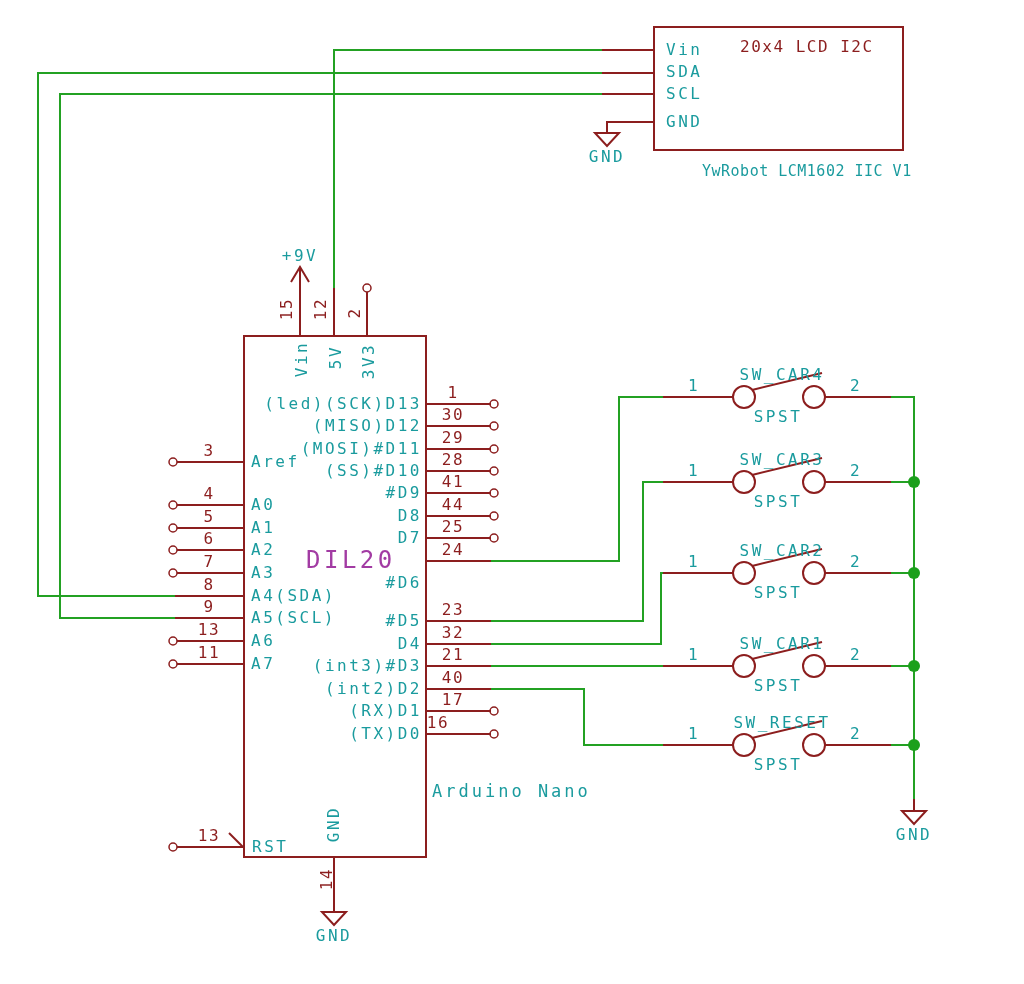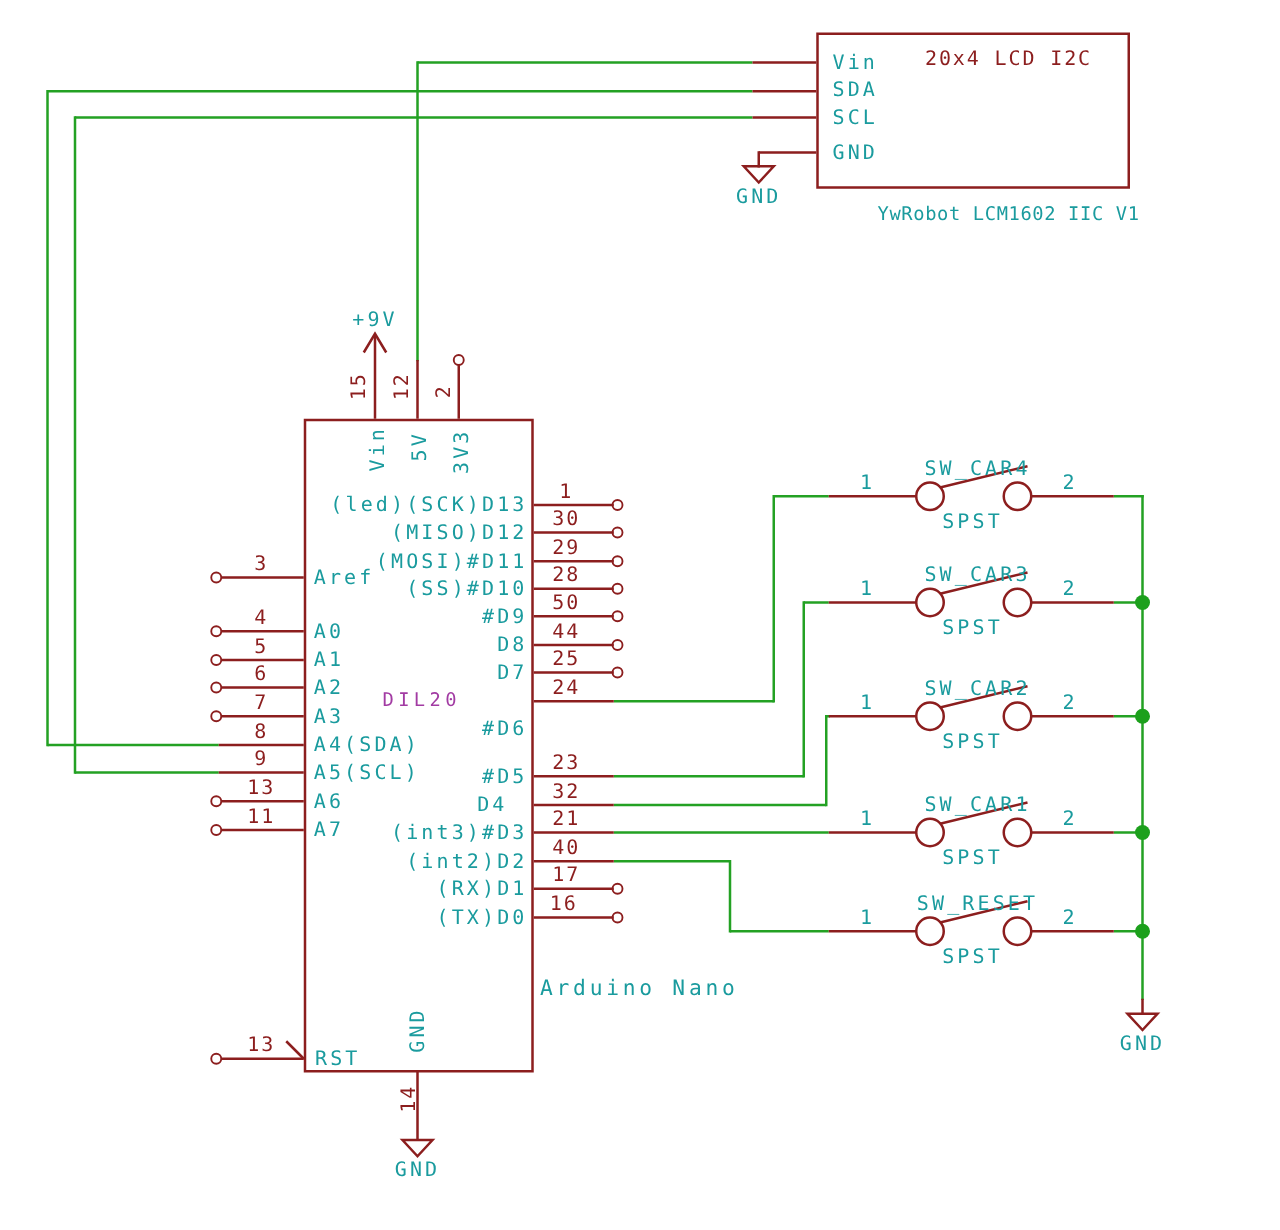--- a/index.html
+++ b/index.html
@@ -19,21 +19,21 @@
   .ph{height:2px;background:var(--red);}
   .pv{width:2px;background:var(--red);}
   
   .box{position:absolute;border:2px solid var(--red);box-sizing:border-box;background:transparent;}
   
   .t,.n,.big,.cap,.pkg{position:absolute;white-space:nowrap;line-height:16px;}
   .t{font-size:16px;letter-spacing:2.5px;color:var(--teal);}
   .n{font-size:16px;letter-spacing:1.5px;color:var(--red);}
   .big{font-size:17px;letter-spacing:3px;color:var(--teal);line-height:18px;}
   .cap{font-size:15px;letter-spacing:0.5px;color:var(--teal);}
-  .pkg{font-size:15px;letter-spacing:3.5px;color:var(--purple);line-height:19px;}
+  .pkg{font-size:24px;letter-spacing:3.5px;color:var(--purple);line-height:19px;}
   .c{text-align:center;}
   .rt{text-align:right;}
   .rot{transform:rotate(-90deg);transform-origin:center;text-align:center;width:80px;height:16px;}
   svg.ovl{position:absolute;left:0;top:0;pointer-events:none;}
 </style>
 </head>
 <body>
 
 <div class="canvas">
 
@@ -225,41 +225,41 @@
   <div class="t" style="left:251px;top:588px">A4(SDA)</div>
   <div class="t" style="left:251px;top:610px">A5(SCL)</div>
   <div class="t" style="left:251px;top:633px">A6</div>
   <div class="t" style="left:251px;top:656px">A7</div>
   <div class="t" style="left:252px;top:839px">RST</div>
 
   <div class="n c" style="left:430px;top:385px;width:46px">1</div>
   <div class="n c" style="left:430px;top:407px;width:46px">30</div>
   <div class="n c" style="left:430px;top:430px;width:46px">29</div>
   <div class="n c" style="left:430px;top:452px;width:46px">28</div>
-  <div class="n c" style="left:430px;top:474px;width:46px">50</div>
+  <div class="n c" style="left:430px;top:474px;width:46px">41</div>
   <div class="n c" style="left:430px;top:497px;width:46px">44</div>
   <div class="n c" style="left:430px;top:519px;width:46px">25</div>
   <div class="n c" style="left:430px;top:542px;width:46px">24</div>
   <div class="n c" style="left:430px;top:602px;width:46px">23</div>
   <div class="n c" style="left:430px;top:625px;width:46px">32</div>
   <div class="n c" style="left:430px;top:647px;width:46px">21</div>
   <div class="n c" style="left:430px;top:670px;width:46px">40</div>
   <div class="n c" style="left:430px;top:692px;width:46px">17</div>
-  <div class="n c" style="left:428px;top:715px;width:46px">16</div>
+  <div class="n c" style="left:415px;top:715px;width:46px">16</div>
 
   <div class="t rt" style="left:240px;top:396px;width:182px">(led)(SCK)D13</div>
   <div class="t rt" style="left:240px;top:418px;width:182px">(MISO)D12</div>
   <div class="t rt" style="left:240px;top:441px;width:182px">(MOSI)#D11</div>
   <div class="t rt" style="left:240px;top:463px;width:182px">(SS)#D10</div>
   <div class="t rt" style="left:240px;top:485px;width:182px">#D9</div>
   <div class="t rt" style="left:240px;top:508px;width:182px">D8</div>
   <div class="t rt" style="left:240px;top:530px;width:182px">D7</div>
   <div class="t rt" style="left:240px;top:575px;width:182px">#D6</div>
   <div class="t rt" style="left:240px;top:613px;width:182px">#D5</div>
-  <div class="t rt" style="left:224px;top:636px;width:182px">D4</div>
+  <div class="t rt" style="left:240px;top:636px;width:182px">D4</div>
   <div class="t rt" style="left:240px;top:658px;width:182px">(int3)#D3</div>
   <div class="t rt" style="left:240px;top:681px;width:182px">(int2)D2</div>
   <div class="t rt" style="left:240px;top:703px;width:182px">(RX)D1</div>
   <div class="t rt" style="left:240px;top:726px;width:182px">(TX)D0</div>
 
   <div class="pkg" style="left:306px;top:551px">DIL20</div>
   <div class="big" style="left:432px;top:782px">Arduino Nano</div>
   <div class="t rot" style="left:294px;top:816px">GND</div>
   <div class="n rot" style="left:287px;top:871px">14</div>
   <div class="t c" style="left:304px;top:928px;width:60px">GND</div>

